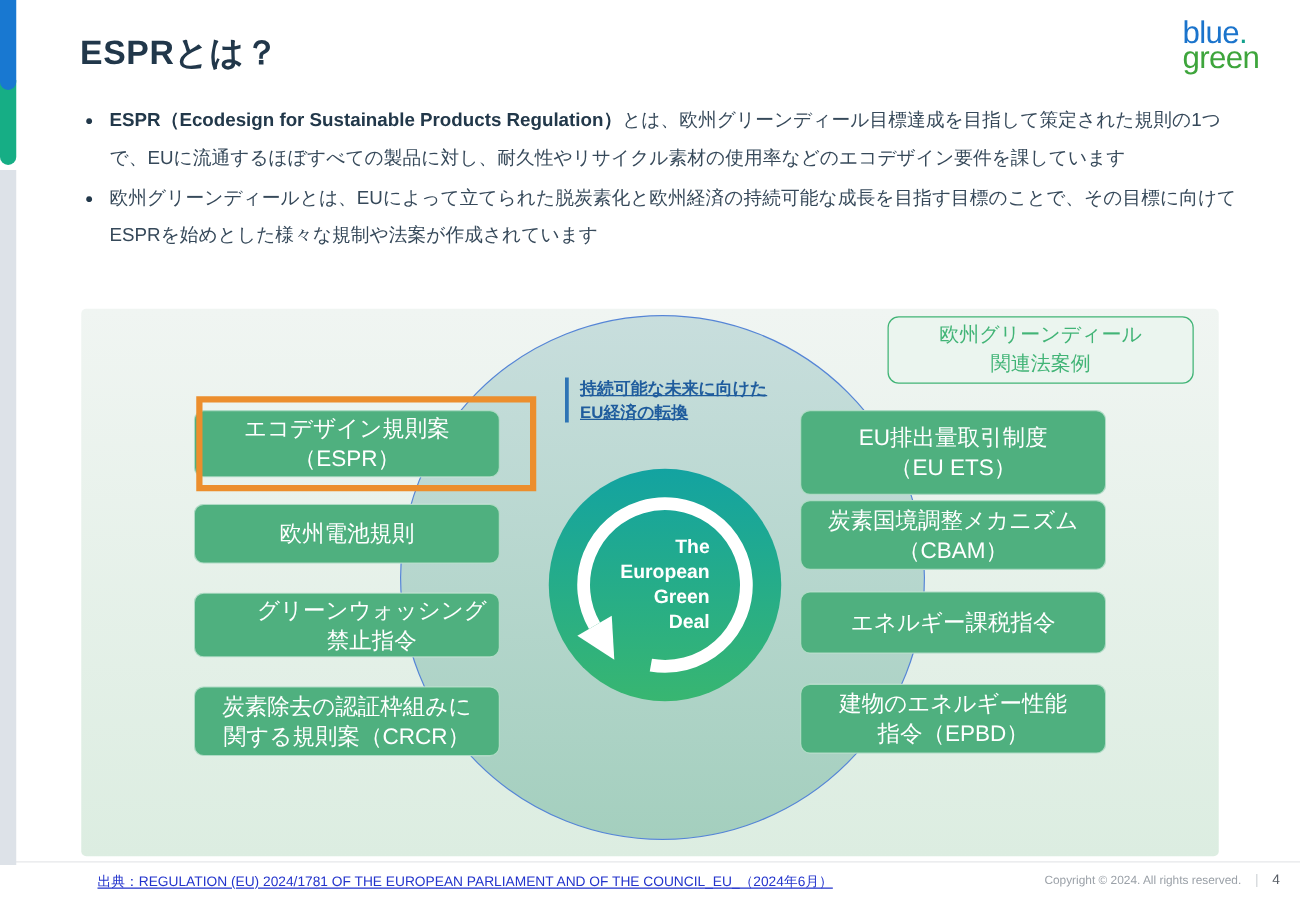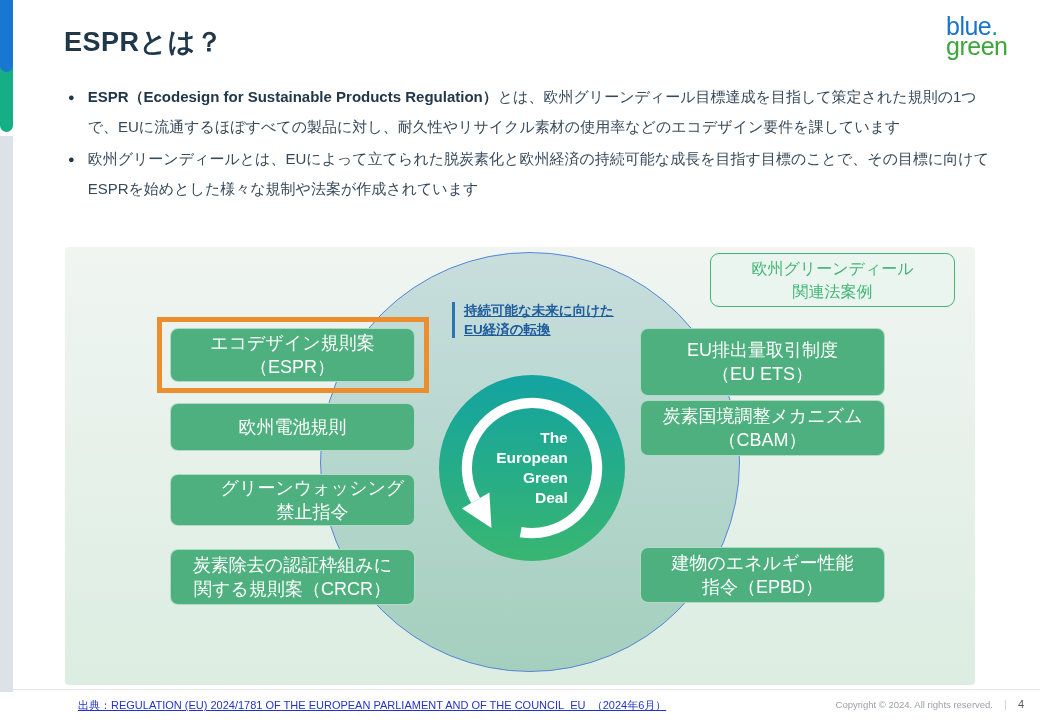--- a/index.html
+++ b/index.html
@@ -49,21 +49,21 @@
          background:linear-gradient(180deg,#13a3a1 0%,#38b671 100%);}
   .donut svg{position:absolute;left:0;top:0;width:100%;height:100%;}
   .donut-text{position:absolute;left:0;top:0;width:100%;height:100%;display:flex;
               align-items:center;justify-content:center;text-align:right;color:#fff;
               font-size:15.5px;font-weight:bold;line-height:1.3;white-space:pre-line;}
 
   .gbox{position:absolute;width:245px;background:#4fb07f;border:1.5px solid rgba(255,255,255,.55);
         border-radius:8px;color:#ffffff;display:flex;align-items:center;justify-content:center;
         text-align:center;font-size:18px;line-height:1.35;white-space:pre-line;
         box-sizing:border-box;}
-  .col-left{left:105px;}
+  .col-left{left:90px;}
   .col-right{left:575px;}
   .row-l1{top:81px;height:54px;}
   .row-l2{top:156px;height:48px;}
   .row-l3{top:227px;height:52px;padding-left:40px;}
   .row-l4{top:302px;height:56px;}
   .row-r1{top:81px;height:68px;}
   .row-r2{top:153px;height:56px;}
   .row-r3{top:226px;height:50px;}
   .row-r4{top:300px;height:56px;}
   .highlight-frame{position:absolute;left:92px;top:70px;width:272px;height:76px;
@@ -136,20 +136,21 @@
     <div class="gbox col-left row-l2">欧州電池規則</div>
     <div class="gbox col-left row-l3">グリーンウォッシング
 禁止指令</div>
     <div class="gbox col-left row-l4">炭素除去の認証枠組みに
 関する規則案（CRCR）</div>
 
     <div class="gbox col-right row-r1">EU排出量取引制度
 （EU ETS）</div>
     <div class="gbox col-right row-r2">炭素国境調整メカニズム
 （CBAM）</div>
+    <div class="gbox col-right row-r3">エネルギー課税指令</div>
     <div class="gbox col-right row-r4">建物のエネルギー性能
 指令（EPBD）</div>
   </div>
 
   <div class="footer">
     <a href="#" class="source-link">出典：REGULATION (EU) 2024/1781 OF THE EUROPEAN PARLIAMENT AND OF THE COUNCIL_EU_（2024年6月）</a>
     <div class="footer-right">
       <span>Copyright © 2024. All rights reserved.</span>
       <span class="footer-divider">|</span>
       <span class="page-number">4</span>

